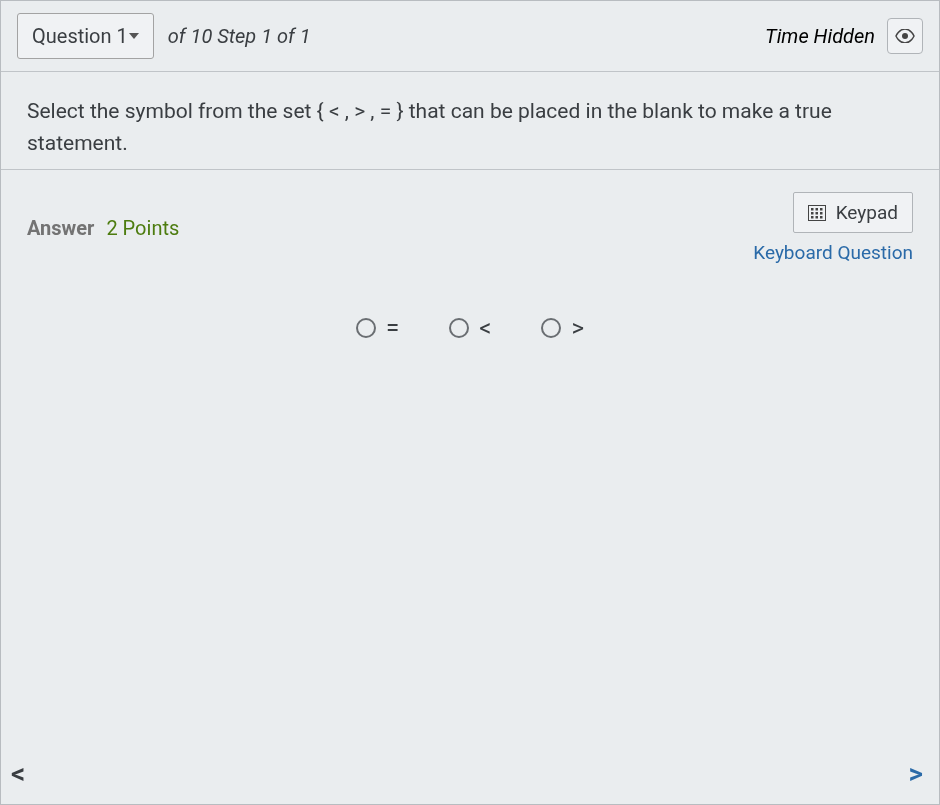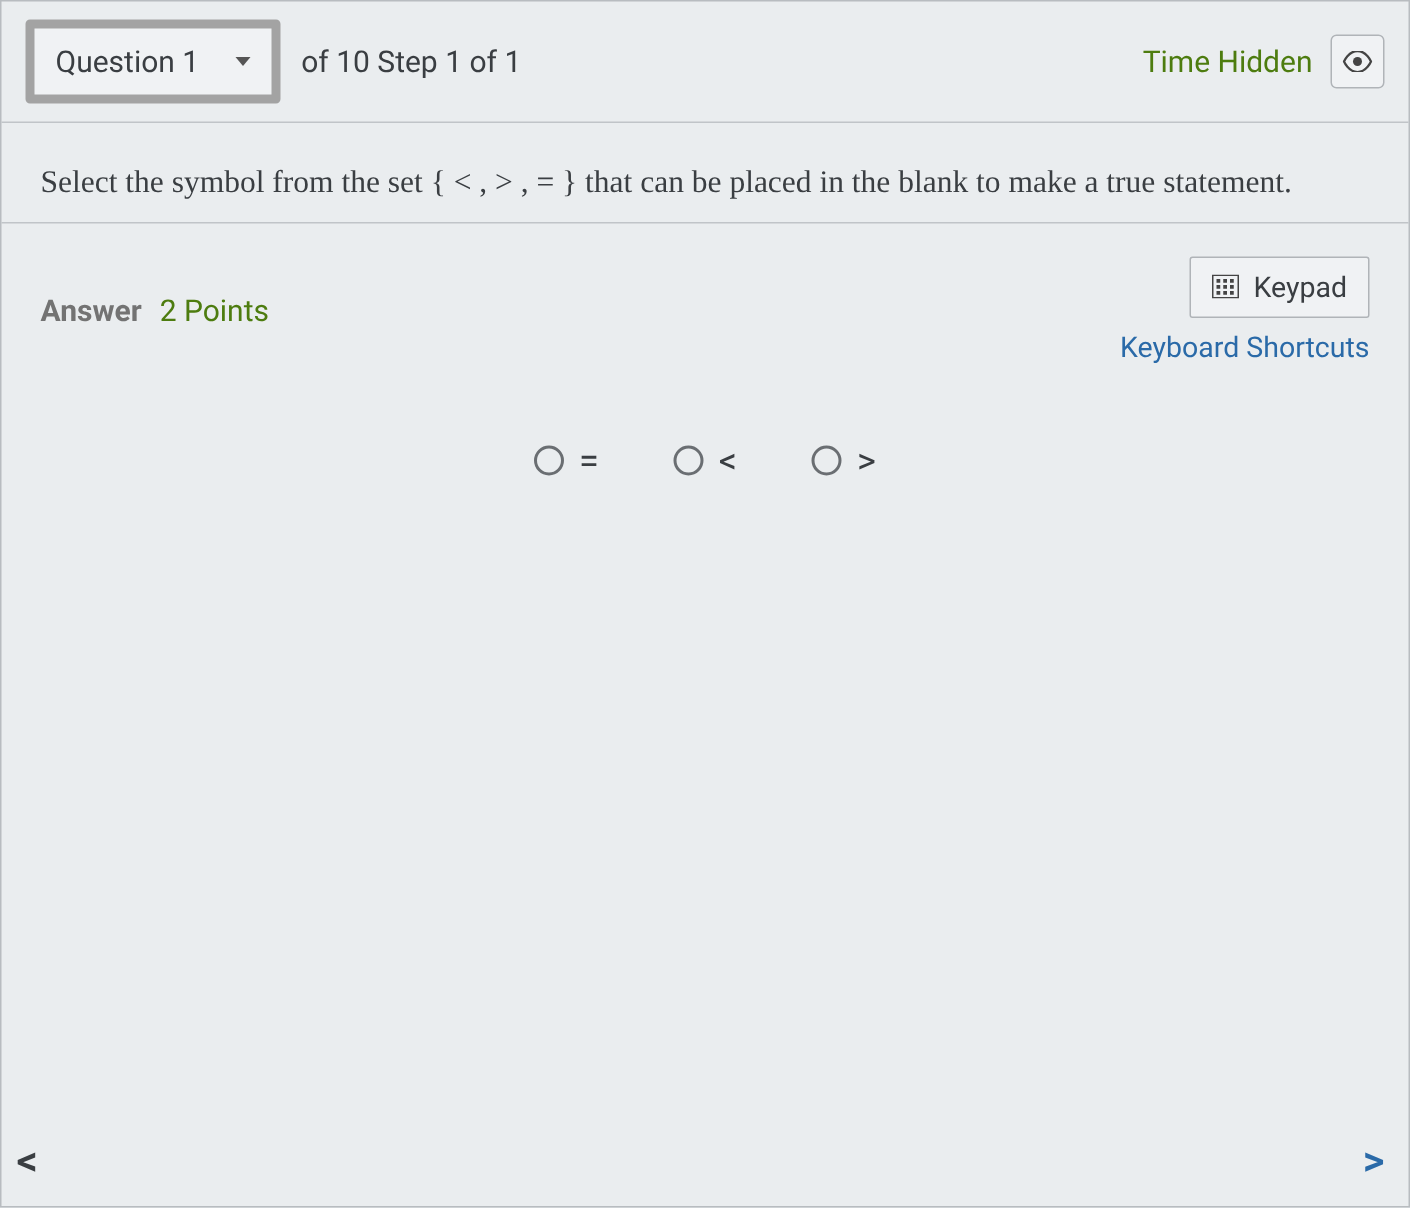--- a/index.html
+++ b/index.html
@@ -21,43 +21,45 @@
     .header {
       display: flex;
       align-items: center;
       padding: 12px 16px;
       border-bottom: 1px solid #c0c4c8;
     }
     .question-dropdown {
       display: inline-flex;
       align-items: center;
       background: #f0f2f4;
-      border: 6px solid #a3a3a3;
+      border: 1px solid #a3a3a3;
       border-radius: 3px;
       padding: 10px 14px;
       font-size: 20px;
       color: #3a3e42;
       cursor: pointer;
-      gap: 24px;
+      gap: 1px;
     }
     .caret-down {
       width: 0; height: 0;
       border-left: 5px solid transparent;
       border-right: 5px solid transparent;
       border-top: 6px solid #555;
     }
     .step-text {
       font-size: 20px;
       color: #3a3e42;
       margin-left: 14px;
+      font-style: italic;
     }
     .time-hidden {
       margin-left: auto;
       font-size: 20px;
-      color: #4d7c0f;
+      color: #000000;
+      font-style: italic;
     }
     .eye-btn {
       display: inline-flex;
       align-items: center;
       justify-content: center;
       width: 36px;
       height: 36px;
       border: 1px solid #b0b4b8;
       border-radius: 4px;
       margin-left: 12px;
@@ -65,21 +67,20 @@
       cursor: pointer;
     }
     .prompt-area {
       padding: 24px 26px 10px 26px;
       border-bottom: 1px solid #c0c4c8;
     }
     .prompt-text {
       font-size: 21px;
       color: #3a3e42;
       line-height: 1.5;
-      font-family: Liberation Serif, serif;
     }
     .expression {
       text-align: center;
       font-family: "Times New Roman", Times, serif;
       font-size: 26px;
       color: #2a2d30;
       margin: 38px 0 70px 0;
     }
     .blank {
       display: inline-block;
@@ -211,21 +212,21 @@
             <rect x="12" y="3" width="2.5" height="2.5" fill="#444"></rect>
             <rect x="3" y="7" width="2.5" height="2.5" fill="#444"></rect>
             <rect x="7.5" y="7" width="2.5" height="2.5" fill="#444"></rect>
             <rect x="12" y="7" width="2.5" height="2.5" fill="#444"></rect>
             <rect x="3" y="11" width="2.5" height="2.5" fill="#444"></rect>
             <rect x="7.5" y="11" width="2.5" height="2.5" fill="#444"></rect>
             <rect x="12" y="11" width="2.5" height="2.5" fill="#444"></rect>
           </svg>
           <span>Keypad</span>
         </div>
-        <span class="kb-shortcuts">Keyboard Shortcuts</span>
+        <span class="kb-shortcuts">Keyboard Question</span>
       </div>
     </div>
 
     <div class="options">
       <label class="option">
         <span class="radio"></span>
         <span>=</span>
       </label>
       <label class="option">
         <span class="radio"></span>

